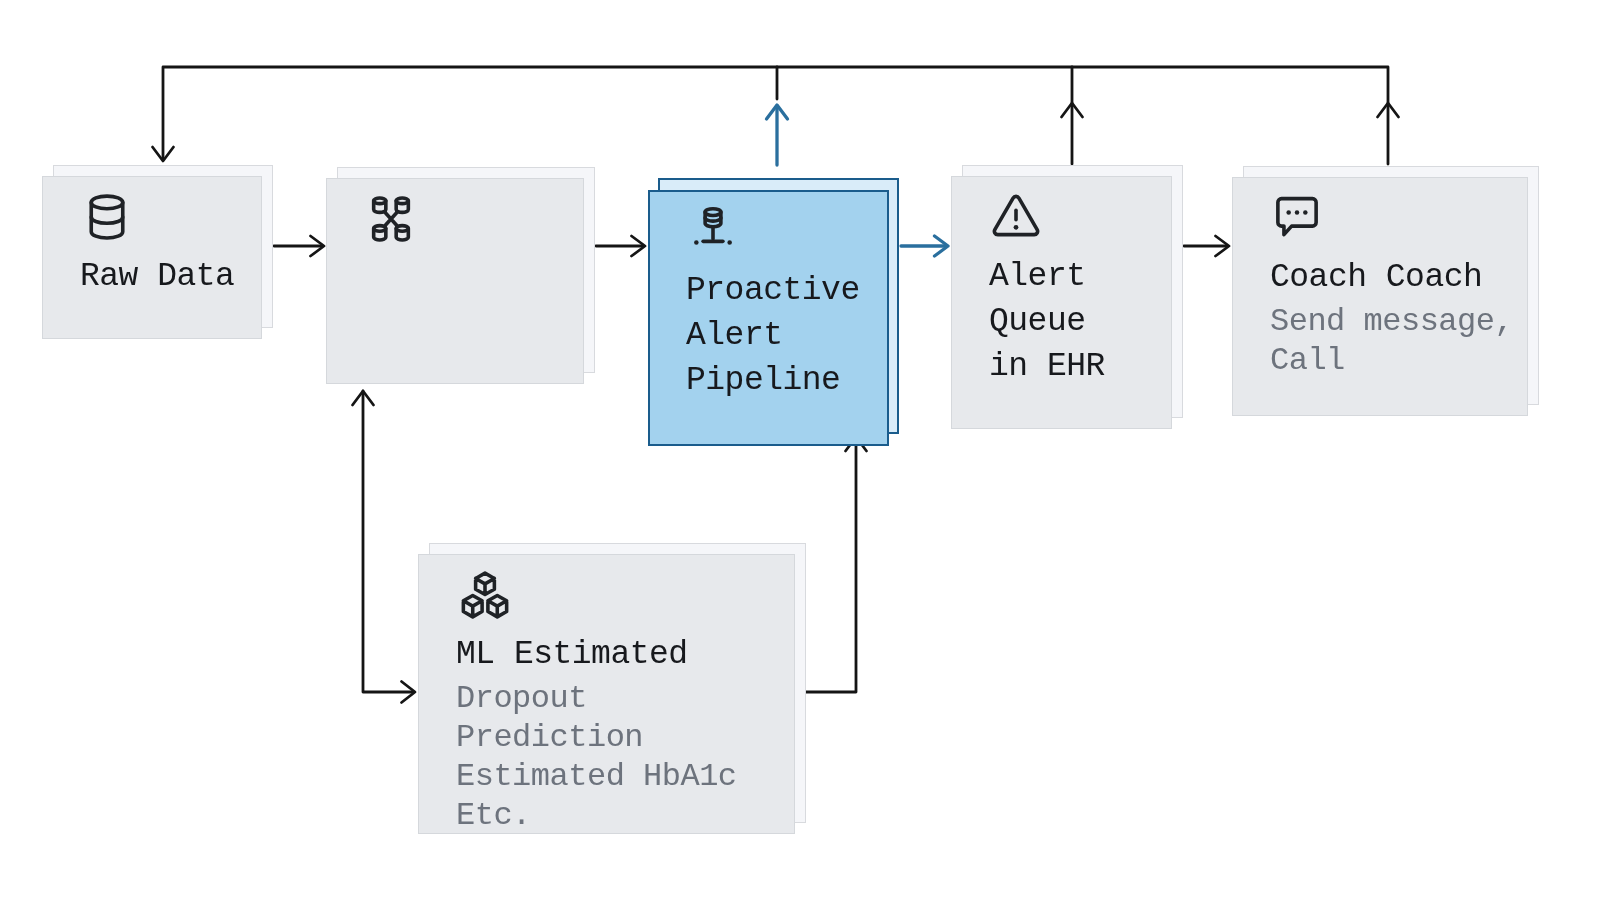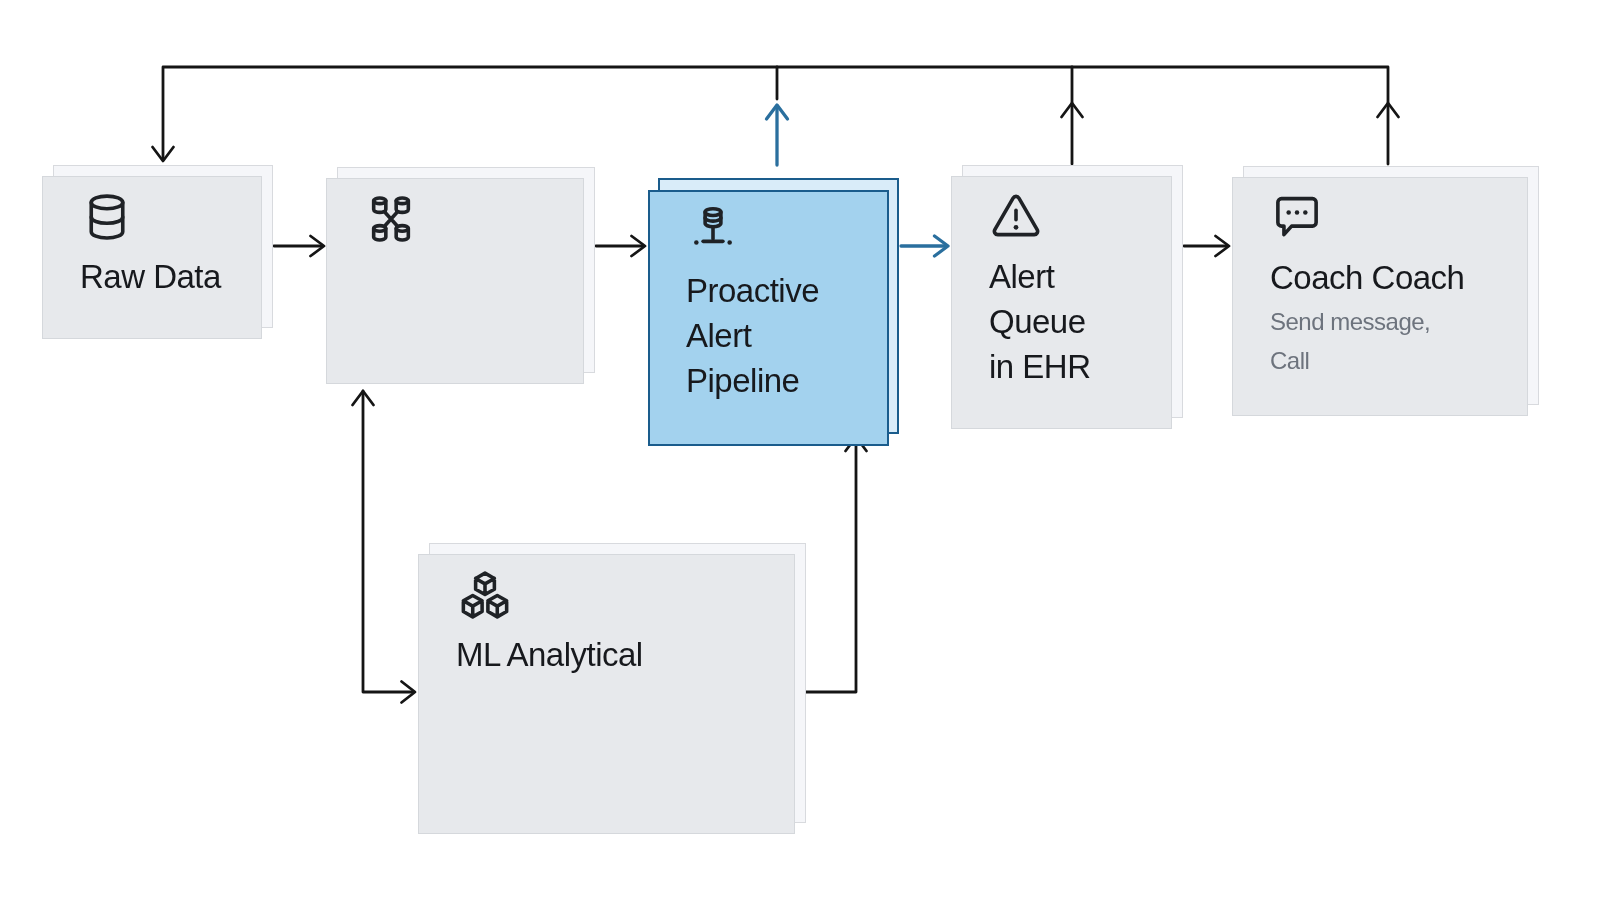--- a/index.html
+++ b/index.html
@@ -1,20 +1,20 @@
 <!DOCTYPE html>
 <html><head>
 <meta charset="utf-8">
 <style>
   html,body{margin:0;padding:0;background:#ffffff;}
   .canvas{
     position:relative;
     width:1600px;height:900px;
     background:#ffffff;
-    font-family:Liberation Sans, sans-serif;
+    font-family:Liberation Mono, monospace;
     overflow:hidden;
     border-radius:22px;
   }
   .connectors{position:absolute;left:0;top:0;z-index:1;}
   .card{
     position:absolute;
     box-sizing:border-box;
     background:#f5f6f9;
     border:1.5px solid #d8dade;
     padding:24px 24px 0 26px;
@@ -40,21 +40,21 @@
   .card-icon{display:block;margin-bottom:10px;}
   .card-title{
     white-space:pre-line;
     font-size:33px;
     line-height:45px;
     color:#17191d;
     letter-spacing:-0.5px;
   }
   .card-sub{
     white-space:pre-line;
-    font-size:24px;
+    font-size:32px;
     line-height:39px;
     color:#6d737d;
     margin-top:2px;
     letter-spacing:-0.5px;
   }
   #card-raw       {left:53px;  top:165px; width:220px; height:163px;}
   #card-analytical{left:337px; top:167px; width:258px; height:206px;}
   #card-proactive {left:658px; top:166px; width:241px; height:256px;margin-top:12px;}
   #card-alert     {left:962px; top:165px; width:221px; height:253px;}
   #card-coach     {left:1243px;top:166px; width:296px; height:239px;}
@@ -169,16 +169,19 @@
   </div>
 
   <div class="card" id="card-ml">
     <svg class="card-icon" width="58" height="54" viewBox="0 0 26 24">
       <g class="icon-stroke" stroke-width="1.9">
         <path d="M13 2.2 L17.2 4.6 L17.2 9.4 L13 11.8 L8.8 9.4 L8.8 4.6 Z M8.8 4.6 L13 7 L17.2 4.6 M13 7 L13 11.8"></path>
         <path d="M7.5 12.2 L11.7 14.6 L11.7 19.4 L7.5 21.8 L3.3 19.4 L3.3 14.6 Z M3.3 14.6 L7.5 17 L11.7 14.6 M7.5 17 L7.5 21.8"></path>
         <path d="M18.5 12.2 L22.7 14.6 L22.7 19.4 L18.5 21.8 L14.3 19.4 L14.3 14.6 Z M14.3 14.6 L18.5 17 L22.7 14.6 M18.5 17 L18.5 21.8"></path>
       </g>
     </svg>
-    <div class="card-title">ML Analytical</div>
+    <div class="card-title">ML Estimated</div>
+    <div class="card-sub">Dropout Prediction
+Estimated HbA1c
+Etc.</div>
   </div>
 
 </div>
 
 </body></html>

